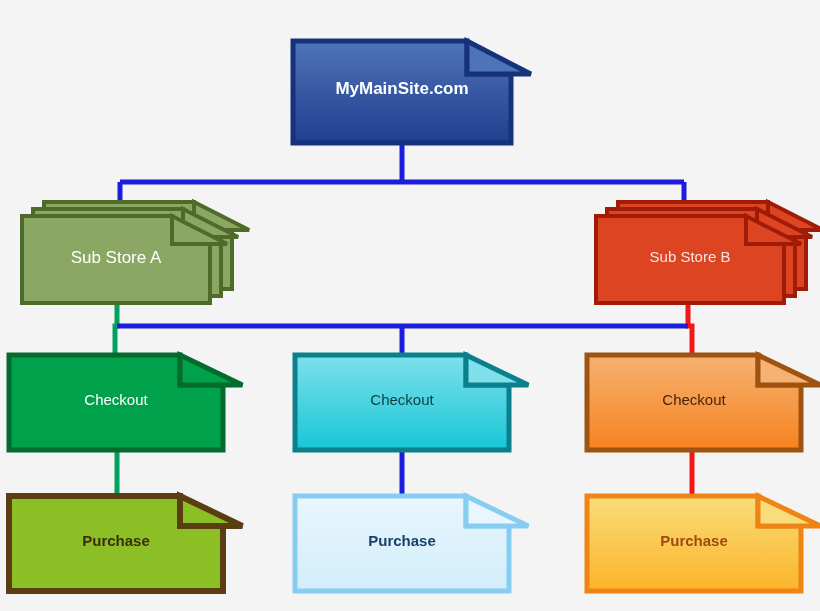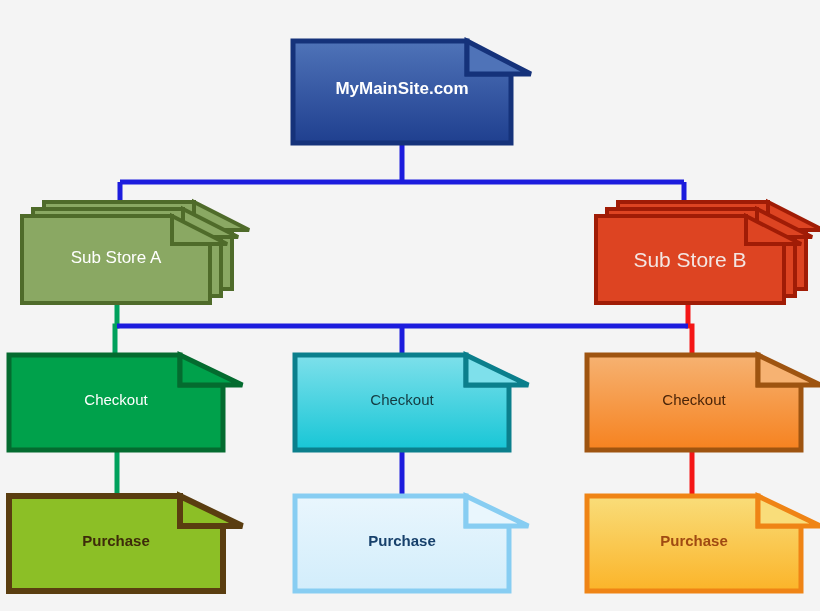--- a/index.html
+++ b/index.html
@@ -85,21 +85,21 @@
             <path d="M0,0 L150,0 L150,28 L188,28 L188,87 L0,87 Z" fill="#dd4422" stroke="#a01c06" stroke-width="4" stroke-linejoin="miter"></path>
             <path d="M150,0 L205.1,28 L150,28 Z" fill="#dd4422" stroke="#a01c06" stroke-width="4" stroke-linejoin="miter"></path>
           </g>
           <g transform="translate(11,-7)">
             <path d="M0,0 L150,0 L150,28 L188,28 L188,87 L0,87 Z" fill="#dd4422" stroke="#a01c06" stroke-width="4" stroke-linejoin="miter"></path>
             <path d="M150,0 L205.1,28 L150,28 Z" fill="#dd4422" stroke="#a01c06" stroke-width="4" stroke-linejoin="miter"></path>
           </g>
           <path d="M0,0 L150,0 L150,28 L188,28 L188,87 L0,87 Z" fill="url(#grad2)" stroke="#a01c06" stroke-width="4" stroke-linejoin="miter"></path>
           <path d="M150,0 L205.1,28 L150,28 Z" fill="#dd4422" stroke="#a01c06" stroke-width="4" stroke-linejoin="miter"></path>
         </svg>
-        <div class="label" style="top: 32.25px; color: rgb(243, 230, 226); font-size: 21px; font-weight: normal;">Sub Store B</div>
+        <div class="label" style="top: 32.25px; color: rgb(243, 230, 226); font-size: 15px; font-weight: normal;">Sub Store B</div>
       </div>
       <div class="node" style="left: 9px; top: 355px; width: 214px; height: 95px;">
         <svg width="242" height="123" viewBox="-14 -14 242 123" style="position: absolute; left: -14px; top: -14px;">
           <defs>
             <linearGradient id="grad3" x1="0" y1="0" x2="0" y2="1">
               <stop offset="0" stop-color="#00a14b"></stop>
               <stop offset="1" stop-color="#00a14b"></stop>
             </linearGradient>
           </defs>
           <path d="M0,0 L171,0 L171,30 L214,30 L214,95 L0,95 Z" fill="url(#grad3)" stroke="#046b2f" stroke-width="5" stroke-linejoin="miter"></path>

